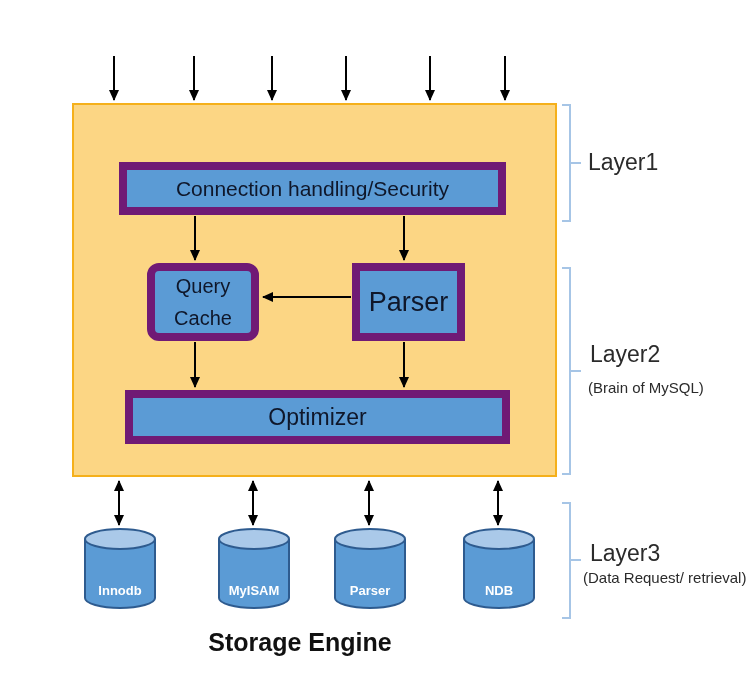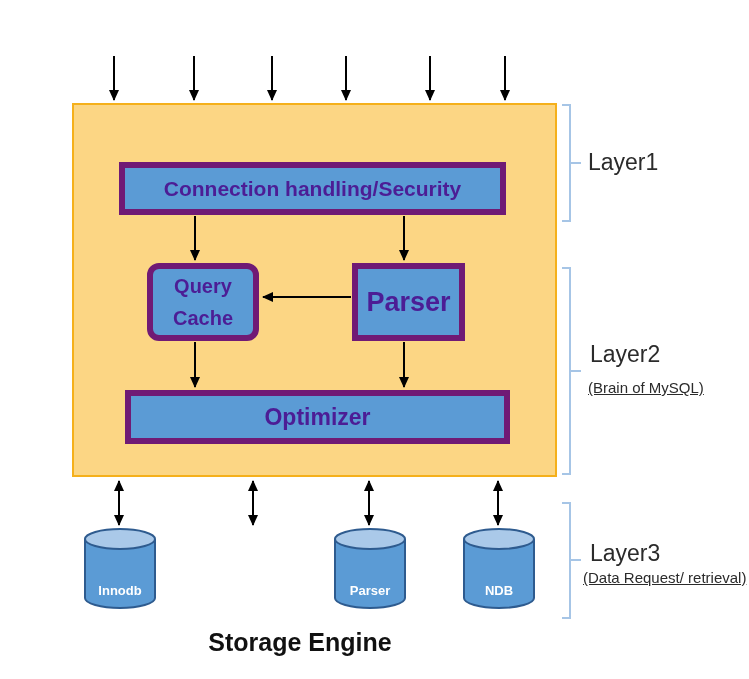--- a/index.html
+++ b/index.html
@@ -14,35 +14,35 @@
   .footer-title{
     position:absolute;left:150px;top:628px;width:300px;text-align:center;
     font-size:25px;font-weight:700;color:#111;
   }
   .panel{
     position:absolute;left:72px;top:103px;width:485px;height:374px;
     background:#FCD684;border:2px solid #F5B01B;box-sizing:border-box;
   }
   .overlay{position:absolute;left:0;top:0;z-index:2;pointer-events:none;}
   .box{
-    position:absolute;z-index:3;background:#5B9BD5;border:6px solid #701a75;
-    color:#4c1d95;font-weight:700;display:flex;align-items:center;justify-content:center;
+    position:absolute;z-index:3;background:#5B9BD5;border:8px solid #701a75;
+    color:#0f172a;font-weight:400;display:flex;align-items:center;justify-content:center;
     text-align:center;box-sizing:border-box;
   }
   .box-connection{left:119px;top:162px;width:387px;height:53px;font-size:21px;}
   .box-querycache{left:147px;top:263px;width:112px;height:78px;font-size:20px;line-height:1.6;padding:0 14px;border-radius:12px;}
   .box-parser{left:352px;top:263px;width:113px;height:78px;font-size:27px;}
   .box-optimizer{left:125px;top:390px;width:385px;height:54px;font-size:23px;}
   .cylinder{position:absolute;z-index:3;width:74px;height:82px;}
   .cylinder .cyl-label{
     position:absolute;left:0;top:30px;width:100%;text-align:center;
     color:#fff;font-weight:700;font-size:13px;margin-top:25px;
   }
   .layer-label{position:absolute;z-index:3;color:#2b2b2b;font-size:23px;}
-  .layer-sublabel{position:absolute;z-index:3;color:#2b2b2b;font-size:15px;text-decoration:underline;}
+  .layer-sublabel{position:absolute;z-index:3;color:#2b2b2b;font-size:15px;}
   .ll-1{left:588px;top:149px;}
   .ll-2{left:590px;top:341px;}
   .ls-2{left:588px;top:379px;}
   .ll-3{left:590px;top:534px;margin-top:6px;}
   .ls-3{left:583px;top:569px;}
 </style>
 </head>
 <body>
 
 <div class="canvas">
@@ -93,20 +93,27 @@
   <div class="box box-parser">Parser</div>
   <div class="box box-optimizer">Optimizer</div>
 
   <div class="cylinder" style="left:83px;top:528px;">
     <svg width="74" height="82" viewBox="0 0 74 82">
       <path d="M2 11 L2 70 A35 10 0 0 0 72 70 L72 11" fill="#5B9BD5" stroke="#2E5B8F" stroke-width="2"></path>
       <ellipse cx="37" cy="11" rx="35" ry="10" fill="#AAC9E9" stroke="#2E5B8F" stroke-width="2"></ellipse>
     </svg>
     <span class="cyl-label">Innodb</span>
   </div>
+  <div class="cylinder" style="left:217px;top:528px;">
+    <svg width="74" height="82" viewBox="0 0 74 82">
+      <path d="M2 11 L2 70 A35 10 0 0 0 72 70 L72 11" fill="#5B9BD5" stroke="#2E5B8F" stroke-width="2"></path>
+      <ellipse cx="37" cy="11" rx="35" ry="10" fill="#AAC9E9" stroke="#2E5B8F" stroke-width="2"></ellipse>
+    </svg>
+    <span class="cyl-label">MyISAM</span>
+  </div>
   <div class="cylinder" style="left:333px;top:528px;">
     <svg width="74" height="82" viewBox="0 0 74 82">
       <path d="M2 11 L2 70 A35 10 0 0 0 72 70 L72 11" fill="#5B9BD5" stroke="#2E5B8F" stroke-width="2"></path>
       <ellipse cx="37" cy="11" rx="35" ry="10" fill="#AAC9E9" stroke="#2E5B8F" stroke-width="2"></ellipse>
     </svg>
     <span class="cyl-label">Parser</span>
   </div>
   <div class="cylinder" style="left:462px;top:528px;">
     <svg width="74" height="82" viewBox="0 0 74 82">
       <path d="M2 11 L2 70 A35 10 0 0 0 72 70 L72 11" fill="#5B9BD5" stroke="#2E5B8F" stroke-width="2"></path>

